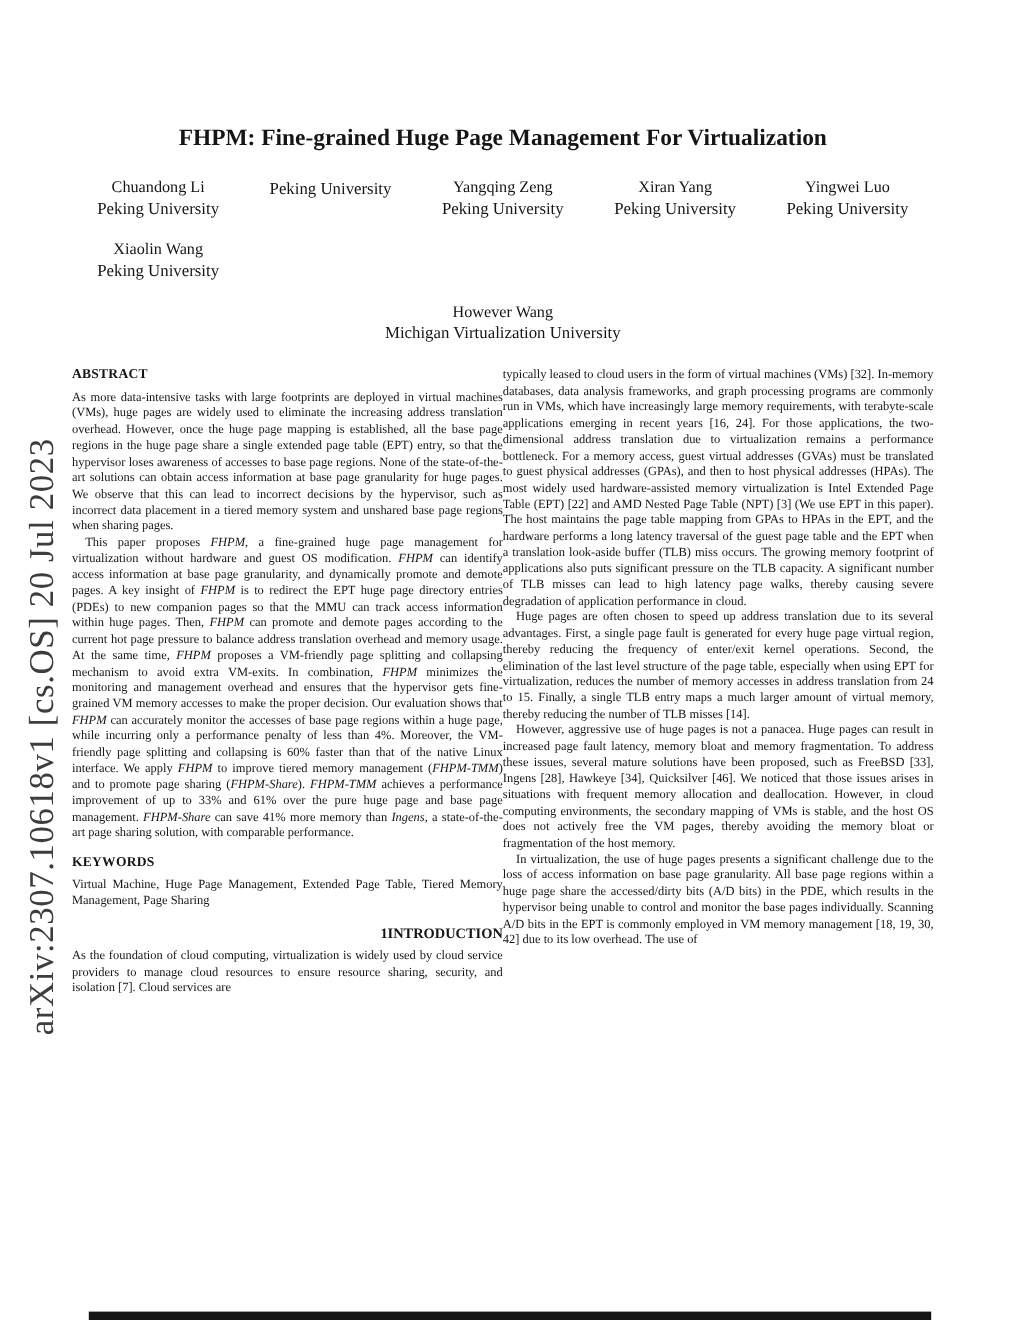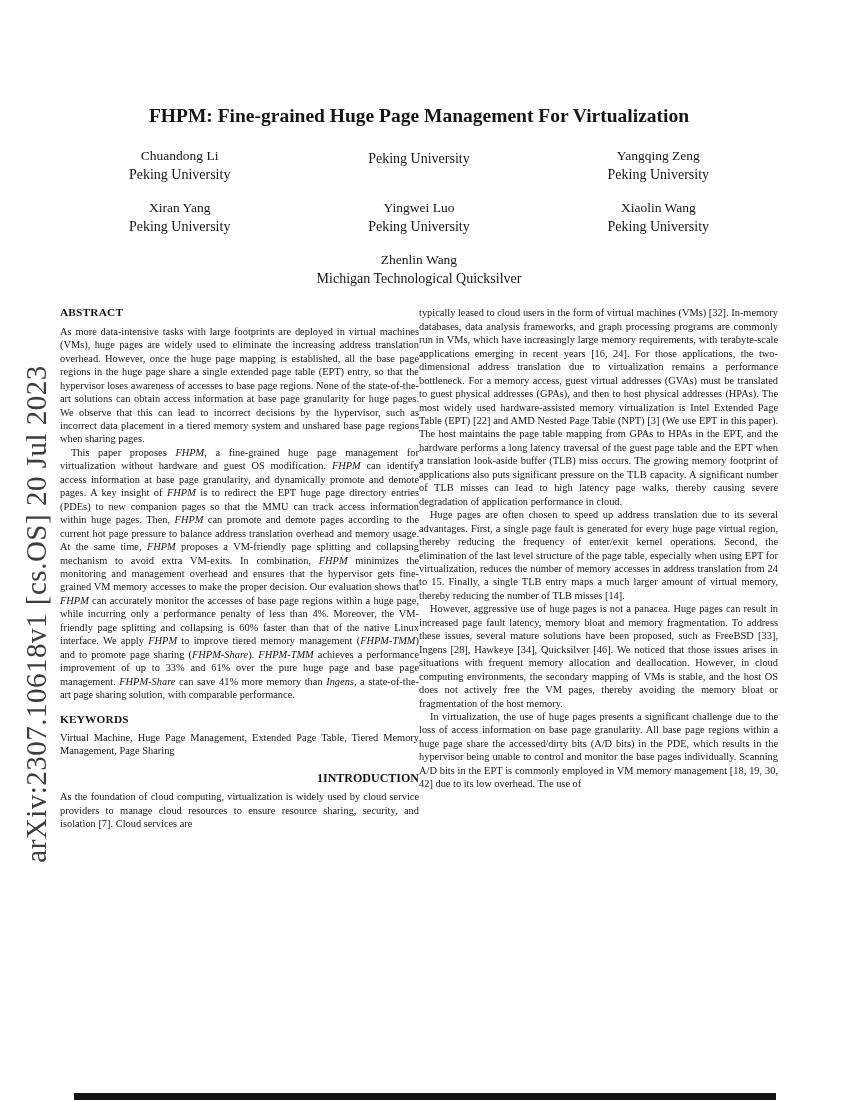--- a/index.html
+++ b/index.html
@@ -34,21 +34,21 @@
   .title {
     margin-top: 104px;
     text-align: center;
     font-size: 19.5px;
     font-weight: bold;
     line-height: 1.2;
   }
   .authors {
     margin-top: 21px;
     display: grid;
-    grid-template-columns: repeat(3, 1fr);
+    grid-template-columns: repeat(5, 1fr);
     row-gap: 17px;
     text-align: center;
   }
   .author .name { font-size: 13.5px; }
   .author .affil { font-size: 14px; margin-top: 3px; }
   .author.wide { grid-column: 1 / -1; }
   .columns {
     margin-top: 19px;
     display: flex;
   }
@@ -117,22 +117,22 @@
       </div>
       <div class="author">
         <div class="name">Yingwei Luo</div>
         <div class="affil">Peking University</div>
       </div>
       <div class="author">
         <div class="name">Xiaolin Wang</div>
         <div class="affil">Peking University</div>
       </div>
       <div class="author wide">
-        <div class="name">Zhenlin Wang</div>
-        <div class="affil">Michigan Technological Quicksilver</div>
+        <div class="name">However Wang</div>
+        <div class="affil">Michigan Virtualization University</div>
       </div>
     </div>
 
     <div class="columns">
 
       <div class="col">
         <h2 class="small-head">ABSTRACT</h2>
         <p class="noindent">As more data-intensive tasks with large footprints are deployed in virtual machines (VMs), huge pages are widely used to eliminate the increasing address translation overhead. However, once the huge page mapping is established, all the base page regions in the huge page share a single extended page table (EPT) entry, so that the hypervisor loses awareness of accesses to base page regions. None of the state-of-the-art solutions can obtain access information at base page granularity for huge pages. We observe that this can lead to incorrect decisions by the hypervisor, such as incorrect data placement in a tiered memory system and unshared base page regions when sharing pages.</p>
         <p>This paper proposes <i>FHPM</i>, a fine-grained huge page management for virtualization without hardware and guest OS modification. <i>FHPM</i> can identify access information at base page granularity, and dynamically promote and demote pages. A key insight of <i>FHPM</i> is to redirect the EPT huge page directory entries (PDEs) to new companion pages so that the MMU can track access information within huge pages. Then, <i>FHPM</i> can promote and demote pages according to the current hot page pressure to balance address translation overhead and memory usage. At the same time, <i>FHPM</i> proposes a VM-friendly page splitting and collapsing mechanism to avoid extra VM-exits. In combination, <i>FHPM</i> minimizes the monitoring and management overhead and ensures that the hypervisor gets fine-grained VM memory accesses to make the proper decision. Our evaluation shows that <i>FHPM</i> can accurately monitor the accesses of base page regions within a huge page, while incurring only a performance penalty of less than 4%. Moreover, the VM-friendly page splitting and collapsing is 60% faster than that of the native Linux interface. We apply <i>FHPM</i> to improve tiered memory management (<i>FHPM-TMM</i>) and to promote page sharing (<i>FHPM-Share</i>). <i>FHPM-TMM</i> achieves a performance improvement of up to 33% and 61% over the pure huge page and base page management. <i>FHPM-Share</i> can save 41% more memory than <i>Ingens</i>, a state-of-the-art page sharing solution, with comparable performance.</p>
 

